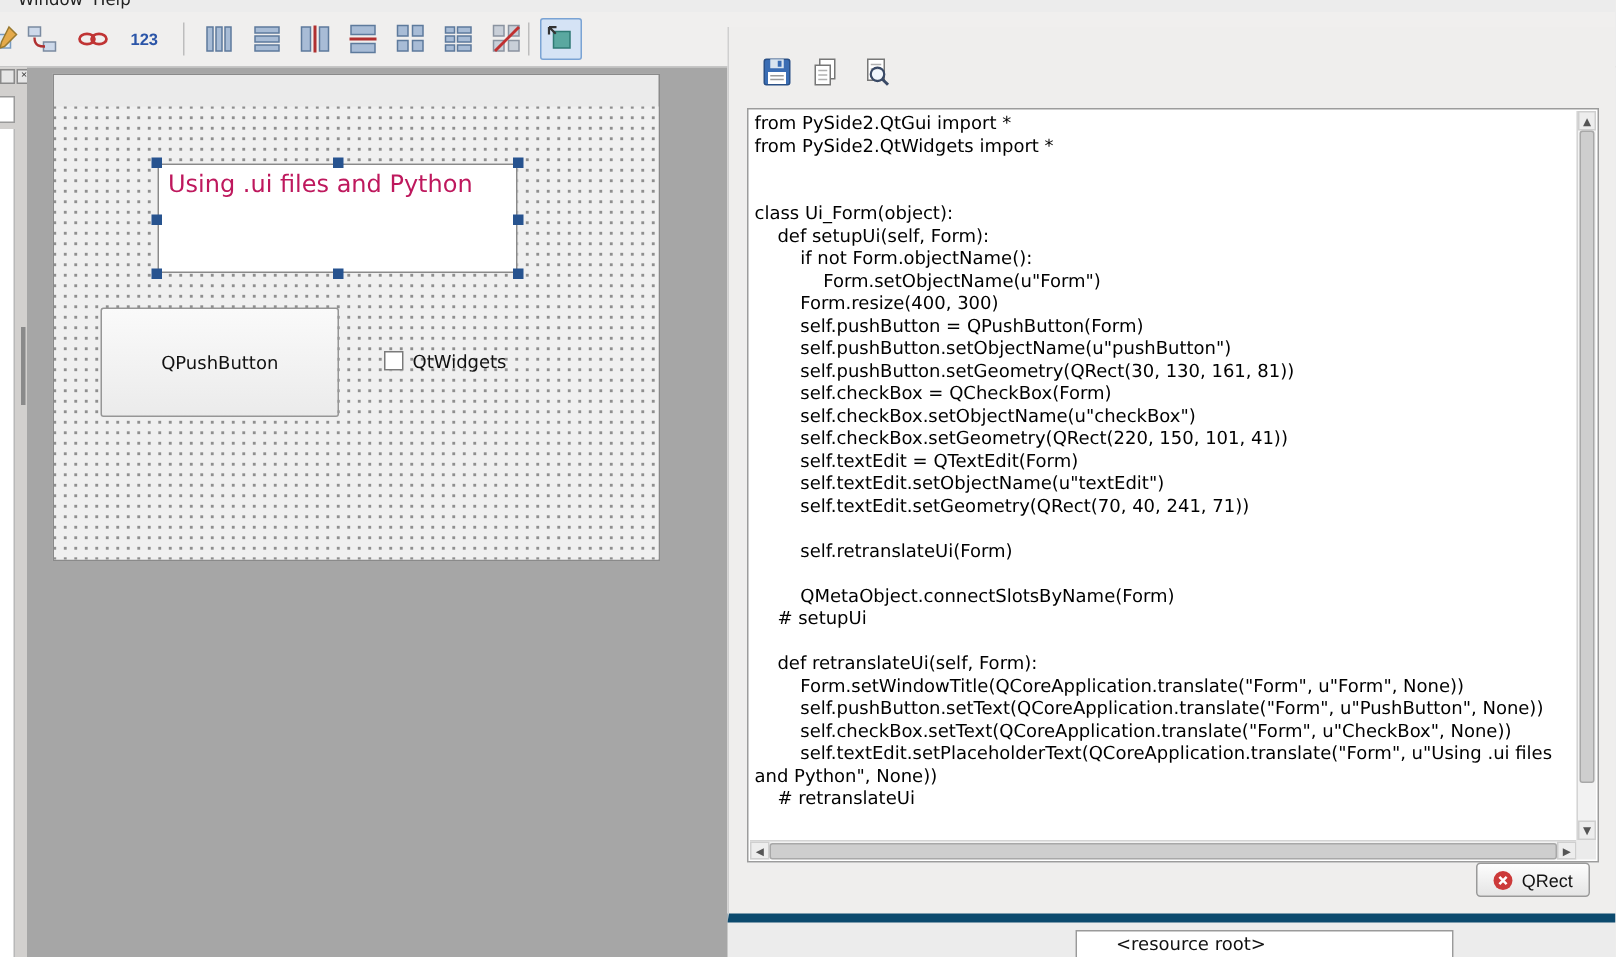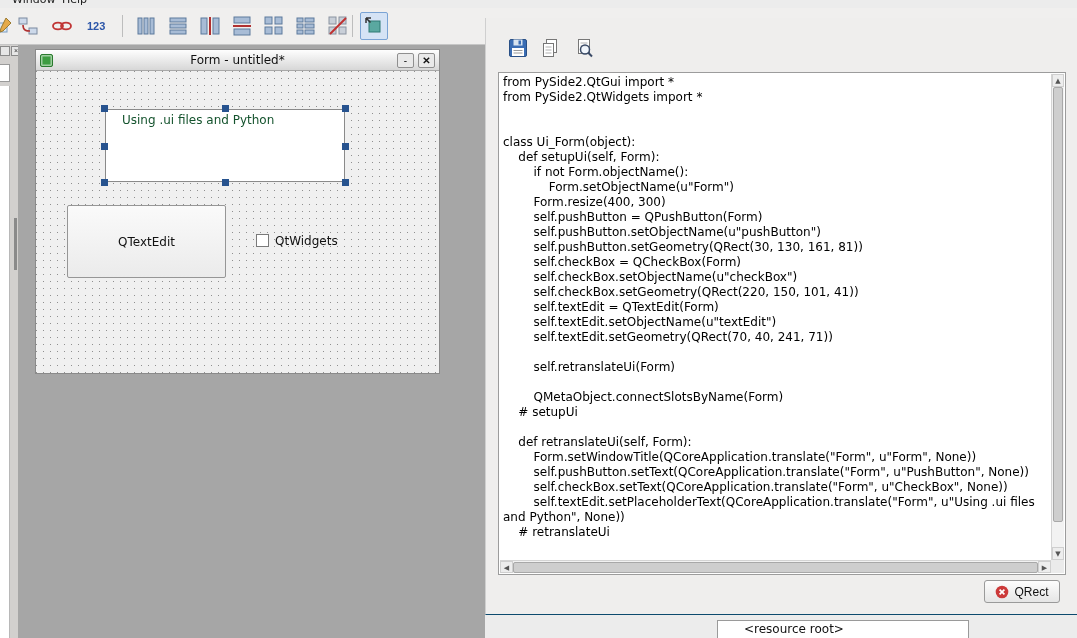--- a/index.html
+++ b/index.html
@@ -32,33 +32,33 @@
   .fw-icon{position:absolute;left:4px;top:4px;width:13px;height:13px;background:#3d9c40;border:1px solid #2a7a2e;border-radius:2px;box-shadow:inset 0 0 0 1.5px rgba(255,255,255,.5)}
   .fw-title{flex:1;text-align:center;font-size:12px;color:#111}
   .fw-btn{position:absolute;top:3px;width:17px;height:15px;background:#e9e9e9;border:1px solid #8f8f8f;font-size:10px;line-height:12px;text-align:center;color:#111;border-radius:2px;padding:0}
   .fw-min{right:25px}
   .fw-close{right:4px;font-weight:bold}
   .canvas{position:absolute;left:0;top:21px;right:0;bottom:0;background:#f0f0f0;background-image:radial-gradient(circle,#8f8f8f 0.9px,transparent 1px);background-size:7px 7px;background-position:4px 4px}
 
   
   .textedit-sel{position:absolute;left:69px;top:38px;width:240px;height:73px}
   .textedit{position:absolute;inset:0;background:#fff;border:1px solid #8a8a8a}
-  .placeholder{padding:3px 16px;font-size:12px;color:#14532d}
+  .placeholder{padding:3px 6px;font-size:16px;color:#be185d}
   .h{position:absolute;width:7px;height:7px;background:#27538f}
   .h-nw{left:-4px;top:-4px}.h-n{left:calc(50% - 3px);top:-4px}.h-ne{right:-4px;top:-4px}
   .h-w{left:-4px;top:calc(50% - 3px)}.h-e{right:-4px;top:calc(50% - 3px)}
   .h-sw{left:-4px;bottom:-4px}.h-s{left:calc(50% - 3px);bottom:-4px}.h-se{right:-4px;bottom:-4px}
 
   .pushbutton{position:absolute;left:31px;top:134px;width:159px;height:73px;background:linear-gradient(#fafafa,#ebebeb);border:1px solid #969696;border-radius:2px;font-size:12px;color:#111;display:flex;align-items:center;justify-content:center}
   .checkbox-row{position:absolute;left:220px;top:162px;height:15px;display:flex;align-items:center;gap:6px}
   .cb-box{width:13px;height:13px;background:#fff;border:1px solid #7a7a7a}
   .cb-label{font-size:12px;color:#111}
 
   
-  .dialog{position:absolute;left:485px;top:18px;width:592px;height:597px;background:#efeeed;border-left:1px solid #cfcfcf;border-bottom:1px solid #0c4a6e}
+  .dialog{position:absolute;left:485px;top:18px;width:592px;height:597px;background:#efeeed;border-left:1px solid #cfcfcf;border-bottom:6px solid #0c4a6e}
   .dbtn{position:absolute;top:16px;width:28px;height:28px;display:flex;align-items:center;justify-content:center;border:1px solid transparent;border-radius:2px;background:transparent;padding:0}
   .code-box{position:absolute;left:12px;top:54px;width:568px;height:503px;background:#fff;border:1px solid #9c9c9c}
   .code-pre{position:absolute;left:1px;top:1px;right:14px;bottom:14px;overflow:hidden;margin:0;padding:1px 3px;font-family:"DejaVu Sans",sans-serif;font-size:12px;line-height:15px;white-space:pre-wrap;color:#000}
   .vscroll{position:absolute;top:1px;right:1px;width:13px;bottom:14px;background:#f2f2f2;border-left:1px solid #d4d4d4}
   .sarrow{position:absolute;left:0;right:0;height:13px;font-size:7px;line-height:13px;text-align:center;color:#555;background:#ededed;border:1px solid #cfcfcf}
   .vs-up{top:0}
   .vs-down{bottom:0}
   .vs-thumb{position:absolute;left:1px;right:1px;top:13px;bottom:38px;background:#cecece;border:1px solid #a8a8a8;border-radius:2px}
   .hscroll{position:absolute;left:1px;right:14px;bottom:1px;height:13px;background:#f2f2f2;border-top:1px solid #d4d4d4}
   .harrow{position:absolute;top:0;bottom:0;width:13px;font-size:7px;line-height:12px;text-align:center;color:#555;background:#ededed;border:1px solid #cfcfcf}
@@ -171,43 +171,37 @@
 
 <div class="leftbg"></div>
 <button class="dockbtn" style="left:0"></button>
 <button class="dockbtn" style="left:11px"><span>×</span></button>
 <div class="filterbox"></div>
 <div class="leftpanel"></div>
 <div class="leftscroll"></div>
 
 <div class="mdi">
   <div class="form-window">
-    <div class="fw-titlebar">
-      <span class="fw-icon"></span>
-      <span class="fw-title">Form - untitled*</span>
-      <button class="fw-btn fw-min">-</button>
-      <button class="fw-btn fw-close">✕</button>
-    </div>
     <div class="canvas">
 
       <div class="textedit-sel">
         <div class="textedit">
           <div class="placeholder">Using .ui files and Python</div>
         </div>
         <i class="h h-nw"></i>
         <i class="h h-n"></i>
         <i class="h h-ne"></i>
         <i class="h h-w"></i>
         <i class="h h-e"></i>
         <i class="h h-sw"></i>
         <i class="h h-s"></i>
         <i class="h h-se"></i>
       </div>
 
-      <div class="pushbutton">QTextEdit</div>
+      <div class="pushbutton">QPushButton</div>
 
       <div class="checkbox-row">
         <span class="cb-box"></span>
         <span class="cb-label">QtWidgets</span>
       </div>
 
     </div>
   </div>
 </div>
 

